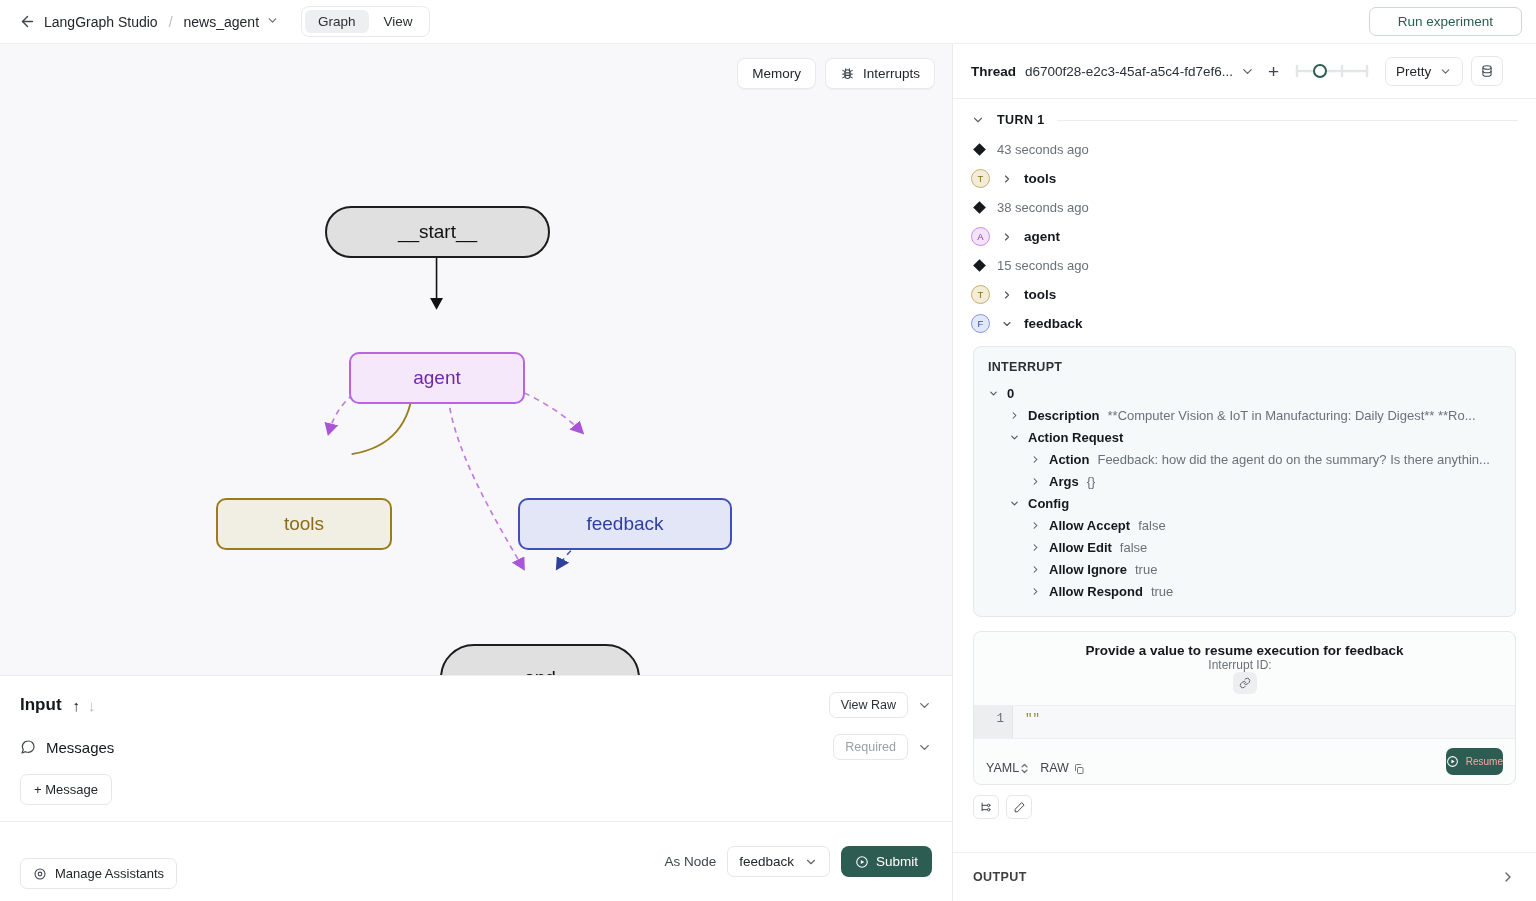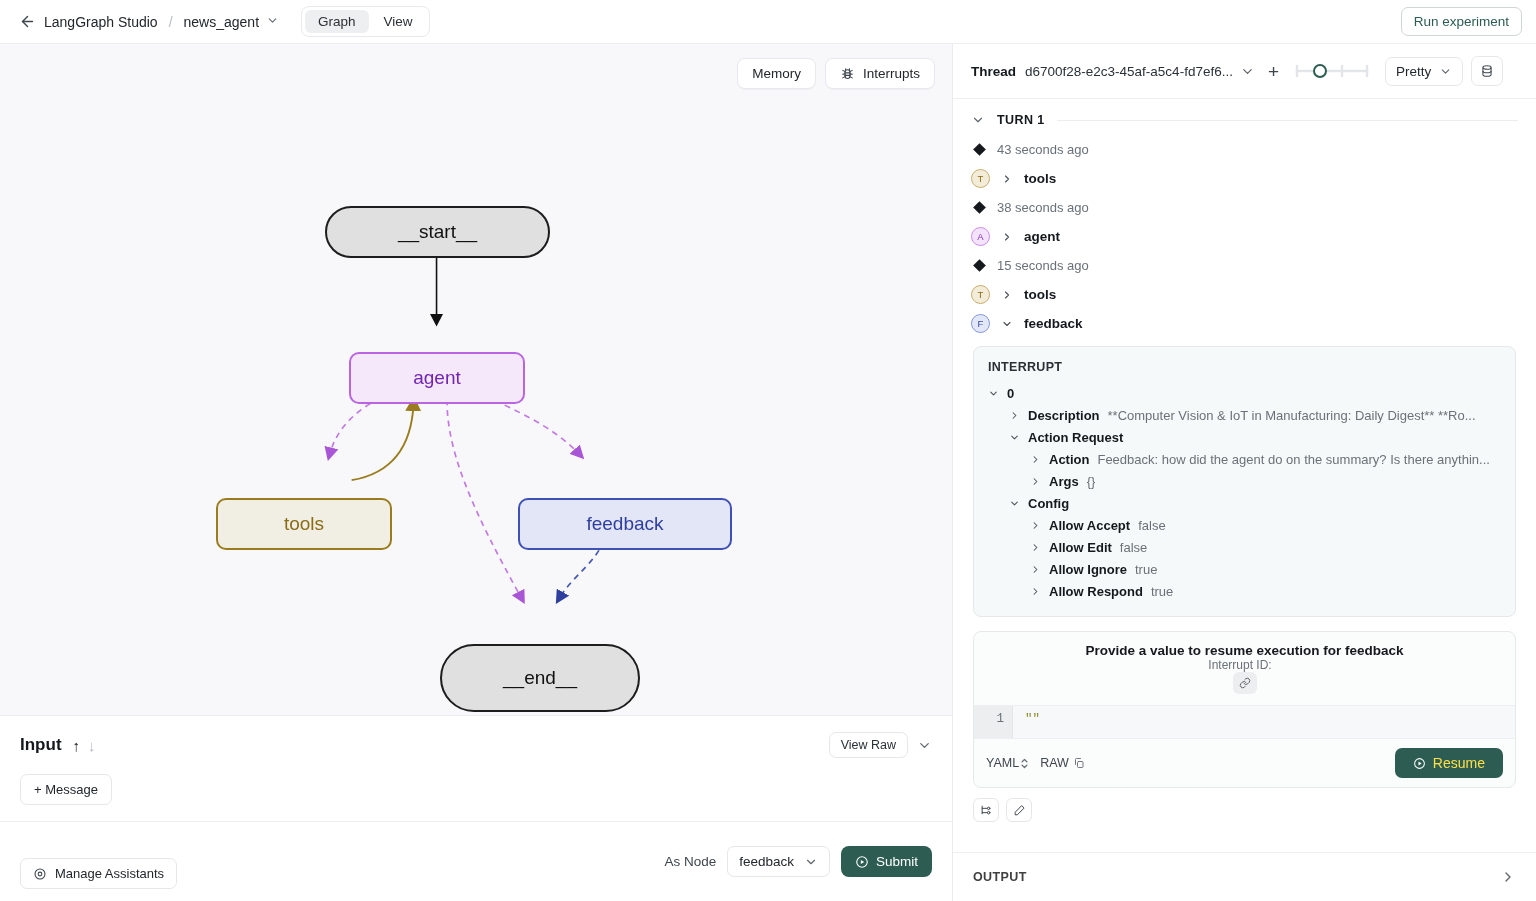--- a/index.html
+++ b/index.html
@@ -38,21 +38,21 @@
     gap: 2px;
   }
   .seg-btn {
     font-size: 13.5px; padding: 4px 13px; border-radius: 6px; cursor: pointer;
     color: #2b3036; background: transparent; border: none;
     font-family: inherit;
   }
   .seg-btn.active { background: #eeeff1; }
   .topbar-spacer { flex: 1; }
   .run-exp {
-    font-size: 13.5px; padding: 6px 12px; border-radius: 7px;
+    font-size: 13.5px; padding: 6px 28px; border-radius: 7px;
     border: 1px solid #cfd6d4; background: #fff; color: #2c5c52; cursor: pointer;
     font-family: inherit;
   }
 
   
   .body { flex: 1; display: flex; min-height: 0; }
 
   
   .left {
     width: 953px; flex: 0 0 953px; position: relative;
@@ -226,29 +226,29 @@
   .gutter {
     width: 38px; flex: 0 0 38px; background: #eceeef; color: #6a7178;
     font-family: "Liberation Mono", monospace; font-size: 12.5px;
     text-align: right; padding: 6px 8px 12px 0;
   }
   .code-area {
     flex: 1; padding: 6px 12px 12px 12px;
     font-family: "Liberation Mono", monospace; font-size: 12.5px; color: #8a8f2a;
     background: #f7f8f9; border-left: 1px solid #e4e6e8; outline: none;
   }
-  .rc-foot { display: flex; align-items: center; padding: 9px 12px; }
+  .rc-foot { display: flex; align-items: flex-end; padding: 9px 12px; }
   .yaml-lbl { font-size: 12.5px; color: #3f464d; cursor: pointer; }
   .stepper { color: #6a7178; display: flex; cursor: pointer; margin-right: 10px; }
   .raw-lbl { font-size: 12.5px; color: #3f464d; cursor: pointer; }
   .copy-ico { color: #6a7178; display: flex; cursor: pointer; margin-left: 4px; }
   .btn-resume {
     margin-left: auto; display: flex; align-items: center; gap: 7px;
-    font-size: 14px; padding: 7px 18px; border-radius: 7px;
-    background: #2c5c52; color: #fde047; border: none; cursor: pointer; font-family: inherit;
+    font-size: 10px; padding: 7px 0; border-radius: 7px;
+    background: #2c5c52; color: #fca5a5; border: none; cursor: pointer; font-family: inherit;
   }
 
   .mini-btns { display: flex; gap: 7px; padding: 10px 20px 0 20px; }
   .mini-btn {
     width: 26px; height: 24px; border-radius: 6px; border: 1px solid #e5e7eb; background: #fff;
     display: flex; align-items: center; justify-content: center; color: #3f464d; cursor: pointer;
   }
 
   .output-bar {
     flex: 0 0 auto; display: flex; align-items: center;
@@ -368,20 +368,35 @@
           <span class="arrow-dn">↓</span>
           <span class="ip-head-spacer"></span>
           <button class="pill">View Raw</button>
           <span class="chev-btn">
             <svg width="15" height="15" viewBox="0 0 24 24" fill="none" stroke="currentColor" stroke-width="2" stroke-linecap="round" stroke-linejoin="round">
                 <polyline points="6 9 12 15 18 9"></polyline>
               </svg>
           </span>
         </div>
 
+        <div class="ip-msgs">
+          <span class="msg-ico">
+            <svg width="16" height="16" viewBox="0 0 24 24" fill="none" stroke="currentColor" stroke-width="1.8" stroke-linecap="round" stroke-linejoin="round">
+                <path d="M21 11.5a8.4 8.4 0 0 1-9 8.4 8.7 8.7 0 0 1-3.9-.9L3 21l1.9-5.1A8.4 8.4 0 0 1 12 3a8.4 8.4 0 0 1 9 8.5z"></path>
+              </svg>
+          </span>
+          <span class="msg-label">Messages</span>
+          <span class="ip-head-spacer"></span>
+          <span class="pill muted">Required</span>
+          <span class="chev-btn">
+            <svg width="15" height="15" viewBox="0 0 24 24" fill="none" stroke="currentColor" stroke-width="2" stroke-linecap="round" stroke-linejoin="round">
+                <polyline points="6 9 12 15 18 9"></polyline>
+              </svg>
+          </span>
+        </div>
 
         <div class="ip-addrow">
           <button class="add-msg">+ Message</button>
         </div>
 
         <div class="ip-foot">
           <button class="mgmt">
             <span style="display:flex">
               <svg width="14" height="14" viewBox="0 0 24 24" fill="none" stroke="#3f464d" stroke-width="1.8" stroke-linecap="round" stroke-linejoin="round">
                   <circle cx="12" cy="12" r="3.2"></circle>

